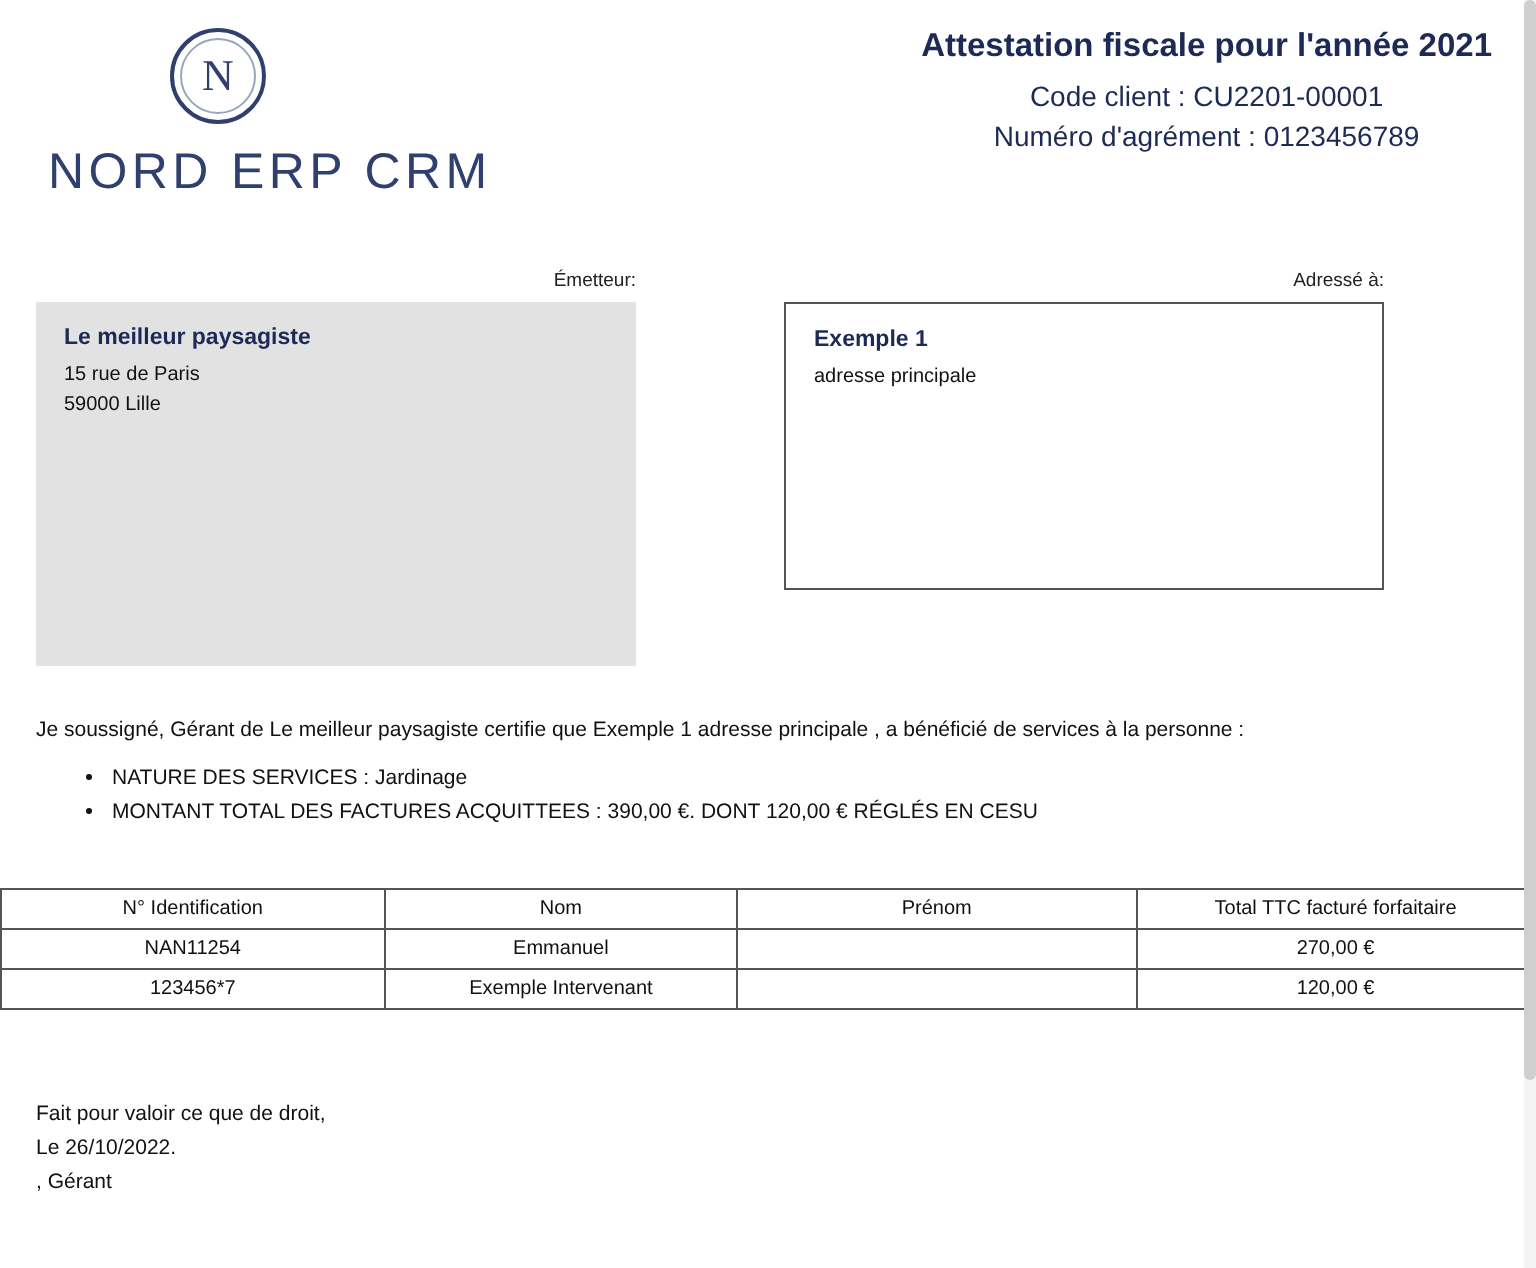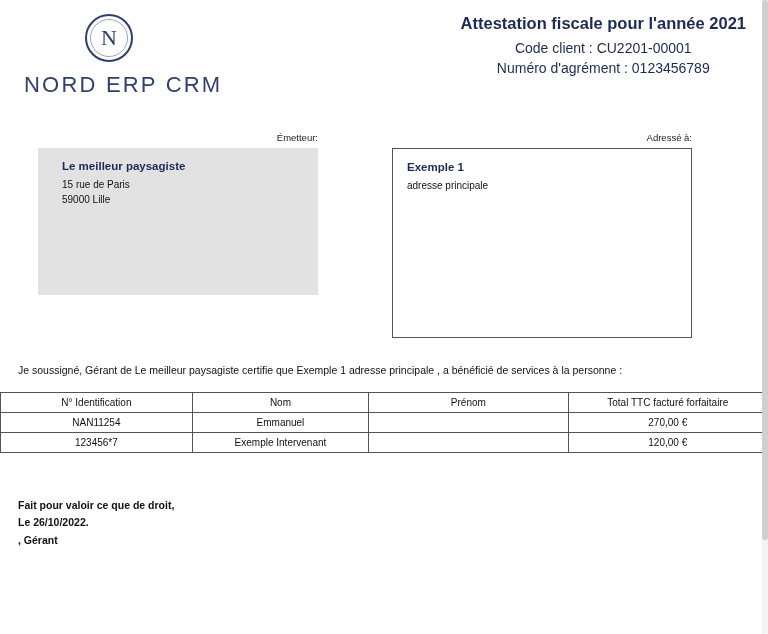--- a/index.html
+++ b/index.html
@@ -60,21 +60,21 @@
   }
   .logo-letter {
     font-family: "Liberation Serif", serif;
     font-size: 22px;
     color: #2f3f6e;
     line-height: 1;
     font-weight: normal;
   }
   .brand-name {
     margin-top: 10px;
-    font-size: 22px;
+    font-size: 25px;
     letter-spacing: 2.2px;
     color: #2f3f6e;
     font-family: "Liberation Sans", sans-serif;
   }
 
   .header-right {
     text-align: center;
     padding-right: 4px;
   }
   .doc-title {
@@ -101,28 +101,27 @@
     width: 300px;
   }
   .party-label {
     font-size: 9.5px;
     color: #222;
     margin-bottom: 5px;
     text-align: right;
   }
   .emitter-box {
     background: #e2e2e2;
-    height: 147px;
-    padding: 12px 24px;
-    box-sizing: border-box;
-    margin-left: 20px;
+    height: 182px;
+    padding: 12px 14px;
+    box-sizing: border-box;
   }
   .recipient-box {
     border: 1px solid #555;
-    height: 190px;
+    height: 144px;
     padding: 12px 14px;
     box-sizing: border-box;
     background: #ffffff;
   }
   .party-name {
     font-size: 11.5px;
     font-weight: bold;
     color: #1d2a56;
     margin-bottom: 5px;
   }
@@ -144,21 +143,21 @@
     padding-left: 38px;
   }
   .bullets li {
     font-size: 10.5px;
     color: #111;
     line-height: 1.65;
   }
 
   
   .table-wrap {
-    margin-top: 16px;
+    margin-top: 28px;
     padding: 0 0;
   }
   table.data {
     width: 100%;
     border-collapse: collapse;
     font-size: 10px;
   }
   table.data th,
   table.data td {
     border: 1px solid #555;
@@ -174,21 +173,20 @@
     color: #111;
   }
 
   
   .closing {
     margin-top: 44px;
     padding: 0 18px;
     font-size: 10.5px;
     color: #111;
     line-height: 1.65;
-    font-weight: bold;
   }
 
   .scrollbar {
     position: absolute;
     top: 0;
     right: 0;
     width: 6px;
     height: 634px;
     background: #f3f3f3;
   }
@@ -240,20 +238,24 @@
       <div class="party-label">Adressé à:</div>
       <div class="recipient-box">
         <div class="party-name">Exemple 1</div>
         <div class="party-line">adresse principale</div>
       </div>
     </div>
   </div>
 
   <div class="statement">
     <div>Je soussigné, Gérant de Le meilleur paysagiste certifie que Exemple 1 adresse principale , a bénéficié de services à la personne :</div>
+    <ul class="bullets">
+      <li>NATURE DES SERVICES : Jardinage</li>
+      <li>MONTANT TOTAL DES FACTURES ACQUITTEES : 390,00 €. DONT 120,00 € RÉGLÉS EN CESU</li>
+    </ul>
   </div>
 
   <div class="table-wrap">
     <table class="data">
       <thead>
         <tr>
           <th style="width:25%">N° Identification</th>
           <th style="width:23%">Nom</th>
           <th style="width:26%">Prénom</th>
           <th style="width:26%">Total TTC facturé forfaitaire</th>

